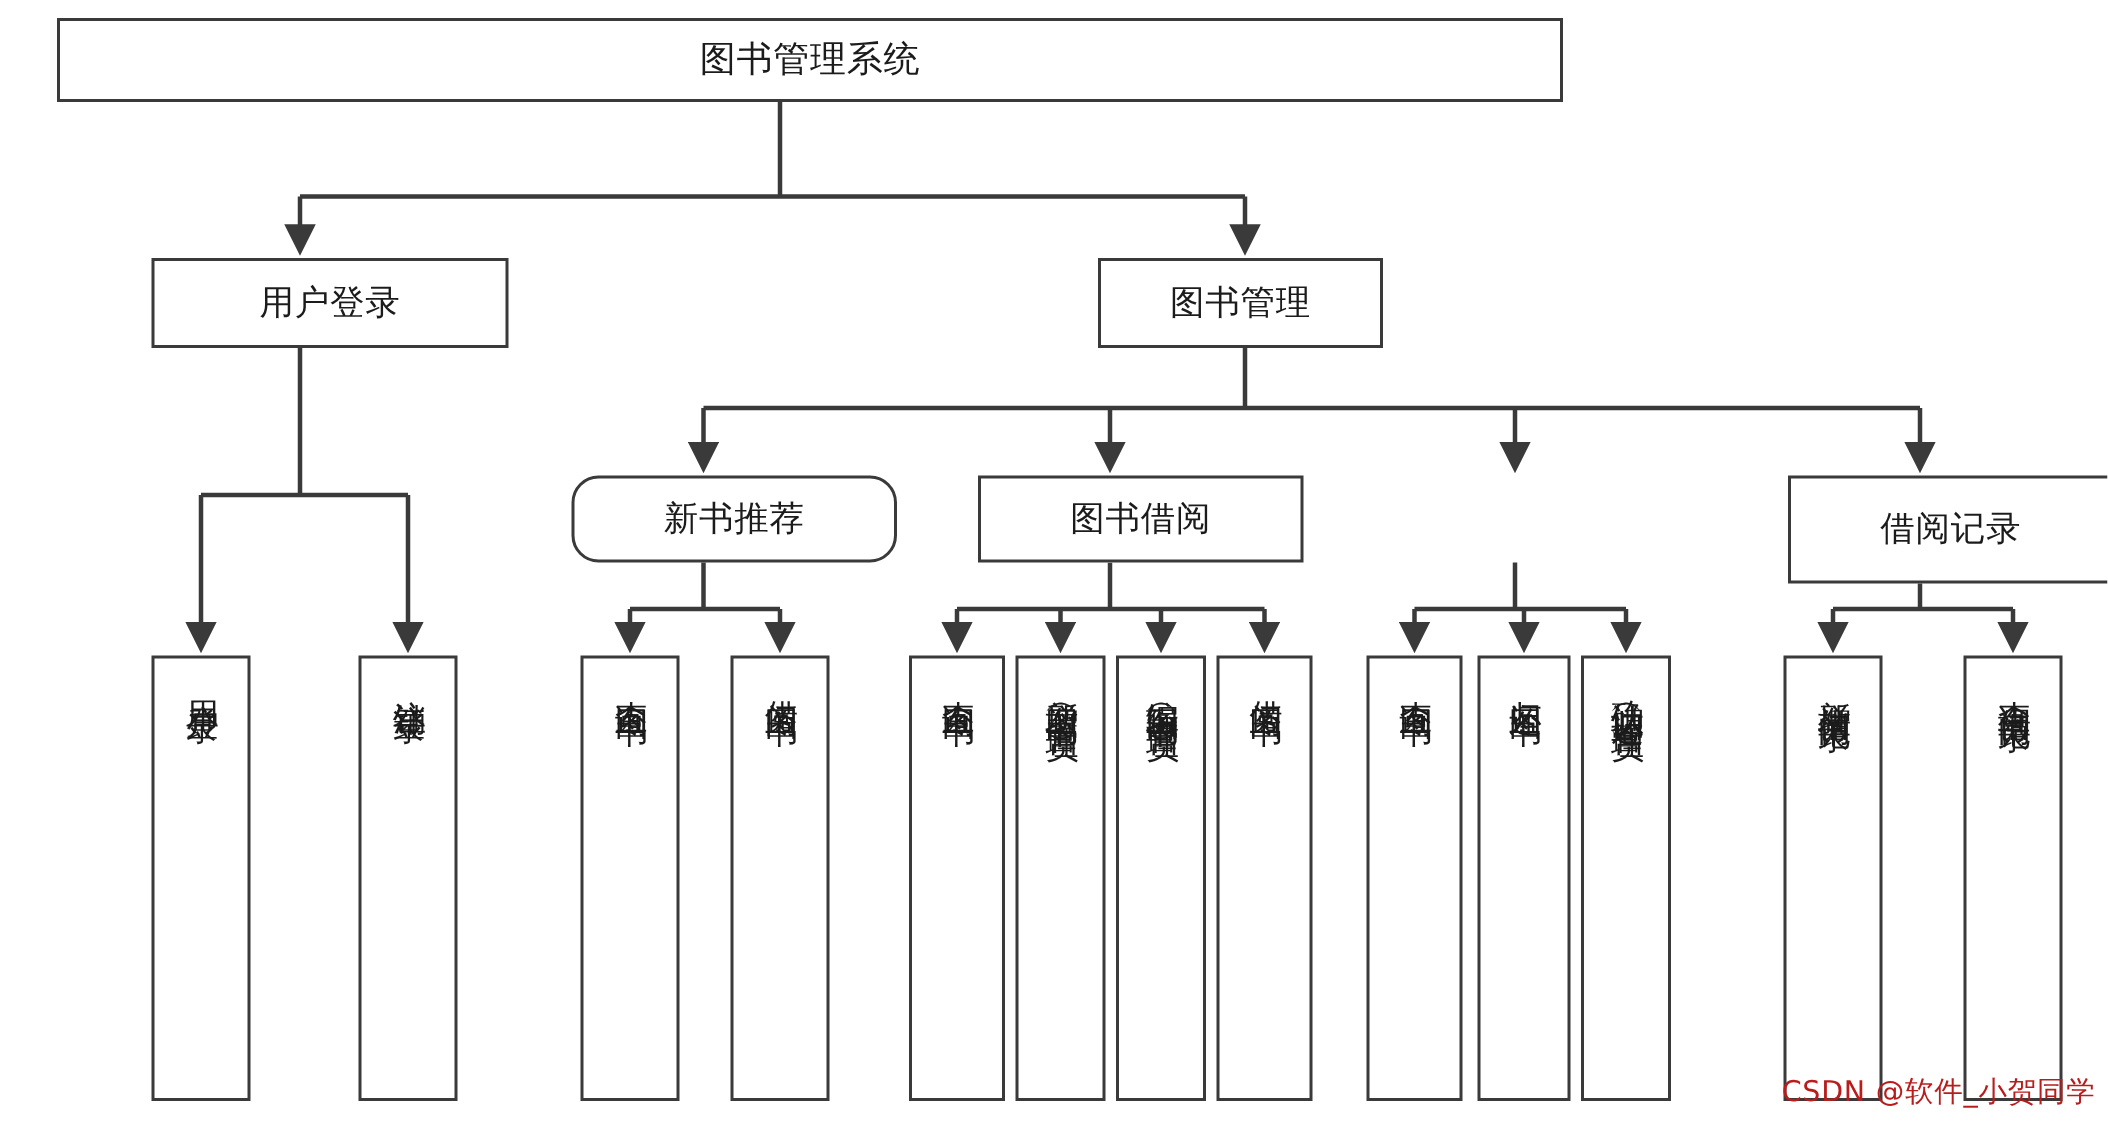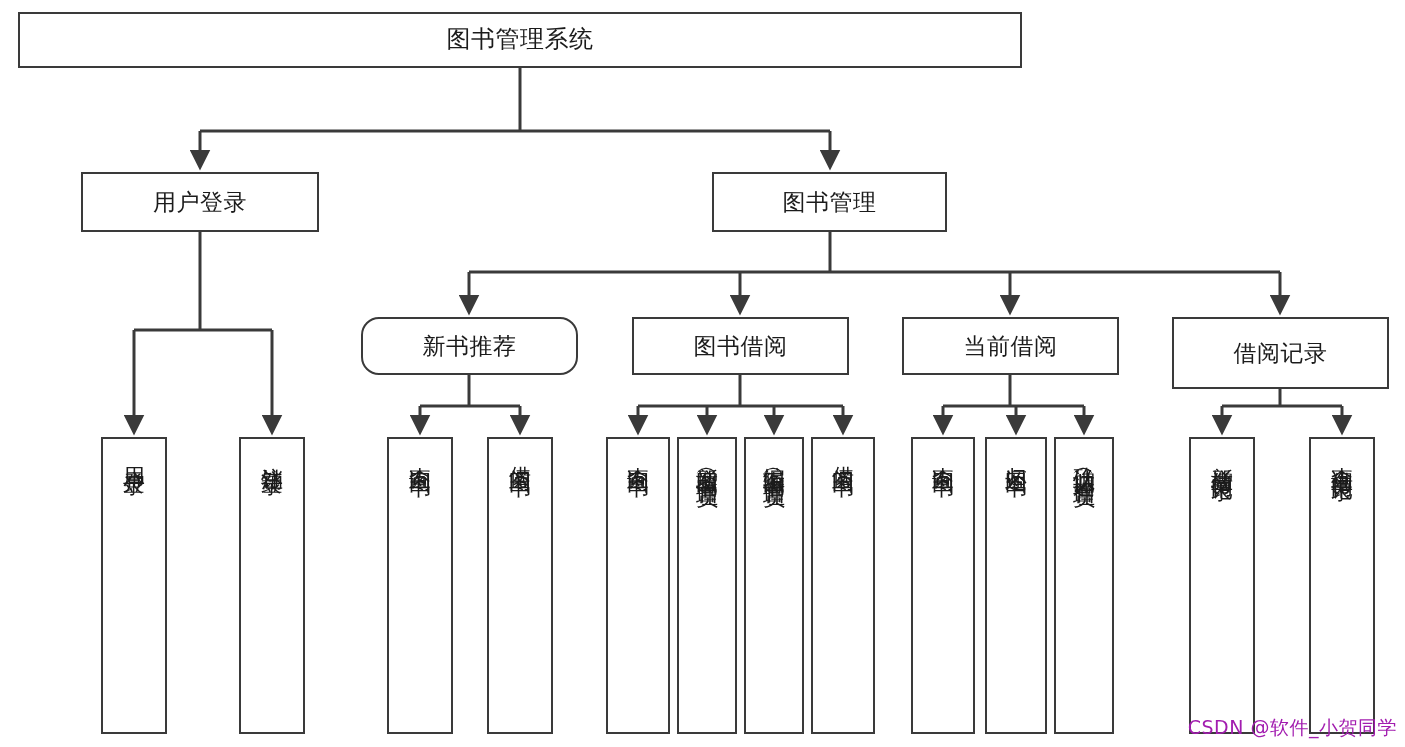--- a/index.html
+++ b/index.html
@@ -34,20 +34,21 @@
     display: flex;
     align-items: center;
     justify-content: center;
     color: #1b1b1b;
   }
   .node.h {
     font-size: 23px;
     line-height: 1.15;
     letter-spacing: 0.5px;
     white-space: nowrap;
+    margin-left: 20px;
   }
   .node.root {
     font-size: 24px;
   }
   .node.v {
     align-items: flex-start;
     justify-content: center;
     padding-top: 10px;
   }
   .vtext {
@@ -57,21 +58,21 @@
     line-height: 1.28;
     letter-spacing: 3px;
     white-space: nowrap;
     color: #1b1b1b;
   }
   .watermark {
     position: absolute;
     right: 8px;
     bottom: 6px;
     font-size: 19px;
-    color: #a21caf;
+    color: #b91c1c;
     letter-spacing: 0.5px;
     white-space: nowrap;
     font-family: "DejaVu Sans", "Liberation Sans", sans-serif;
   }
 </style>
 </head>
 <body>
 
 <div id="canvas">
 
@@ -125,32 +126,29 @@
     </g>
   </svg>
 
   <div class="node h root" style="left:18px; top:12px; width:1004px; height:56px;">
     <span>图书管理系统</span>
   </div>
 
   <div class="node h" style="left:81px; top:172px; width:238px; height:60px;">
     <span>用户登录</span>
   </div>
-  <div class="node h" style="left:712px; top:172px; width:235px; height:60px;">
+  <div class="node h" style="left:712px; top:172px; width:190px; height:60px;">
     <span>图书管理</span>
   </div>
 
   <div class="node h" style="left:361px; top:317px; width:217px; height:58px;border-radius:18px;">
     <span>新书推荐</span>
   </div>
   <div class="node h" style="left:632px; top:317px; width:217px; height:58px;text-align:right;">
     <span>图书借阅</span>
-  </div>
-  <div class="node h" style="left:902px; top:317px; width:217px; height:58px;">
-    <span>当前借阅</span>
   </div>
   <div class="node h" style="left:1172px; top:317px; width:217px; height:72px;text-align:right;">
     <span>借阅记录</span>
   </div>
 
   <div class="node v" style="left:101px; top:437px; width:66px; height:297px;">
     <span class="vtext">用户登录</span>
   </div>
   <div class="node v" style="left:239px; top:437px; width:66px; height:297px;">
     <span class="vtext">注销登录</span>

